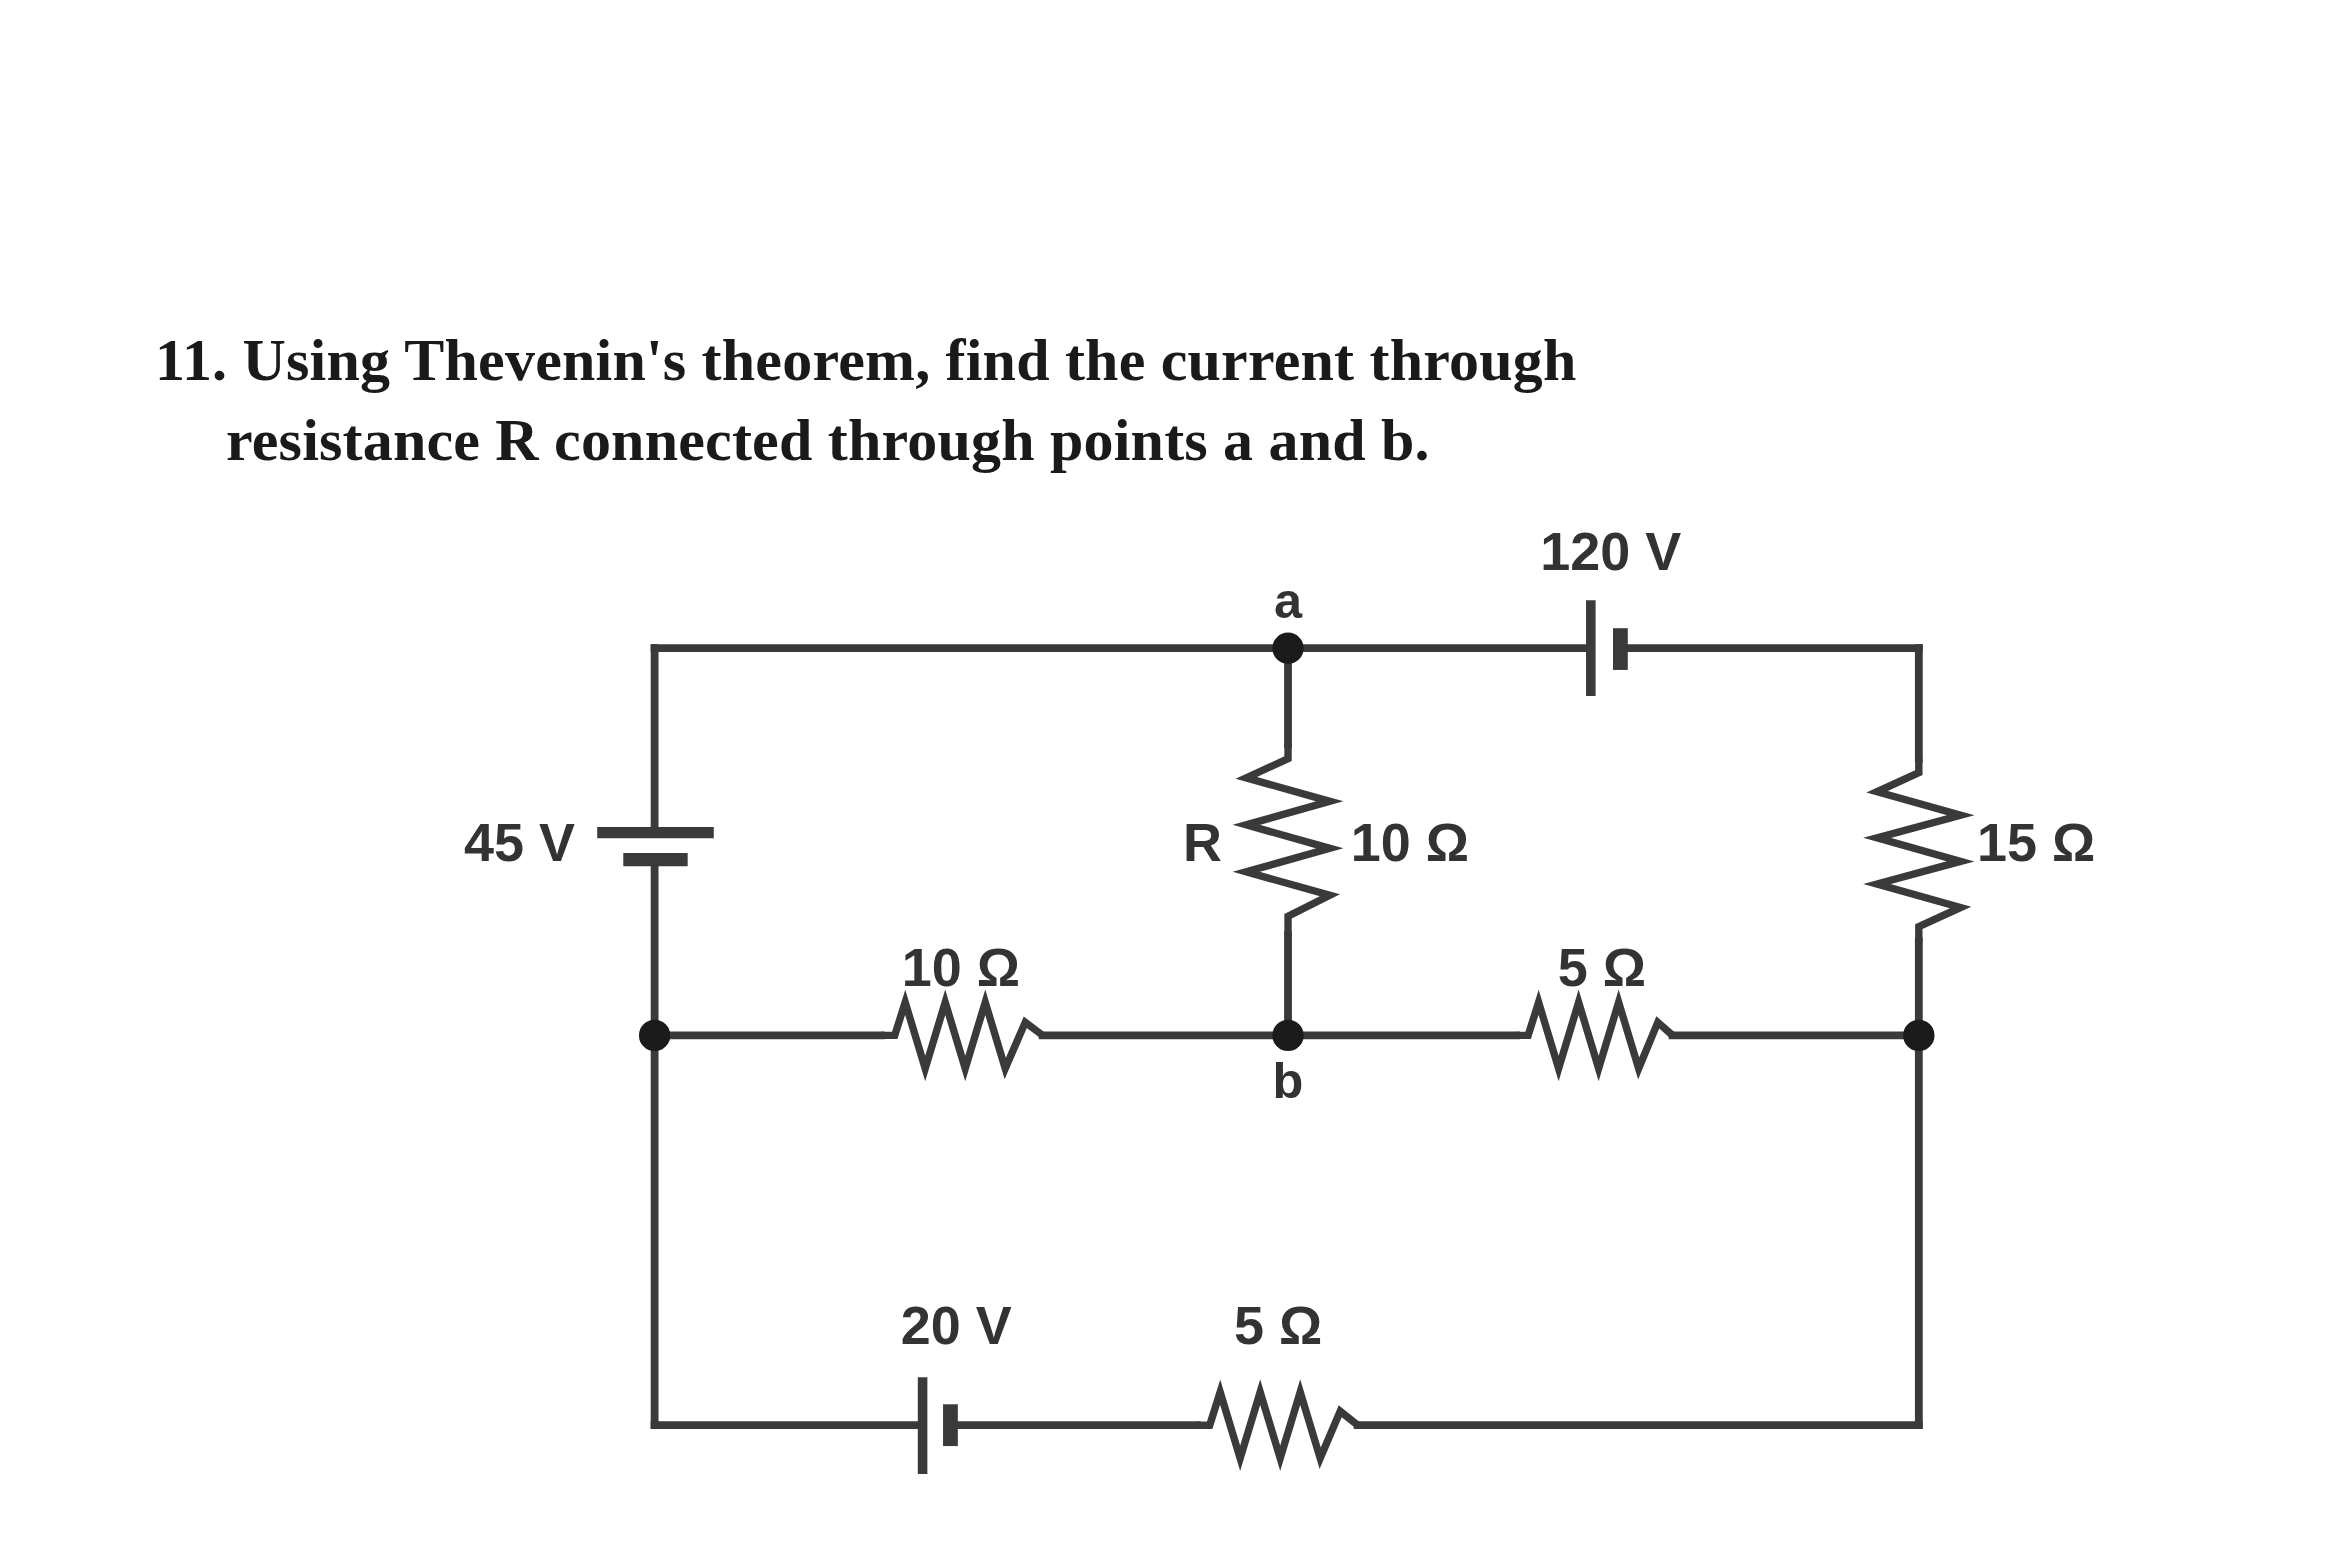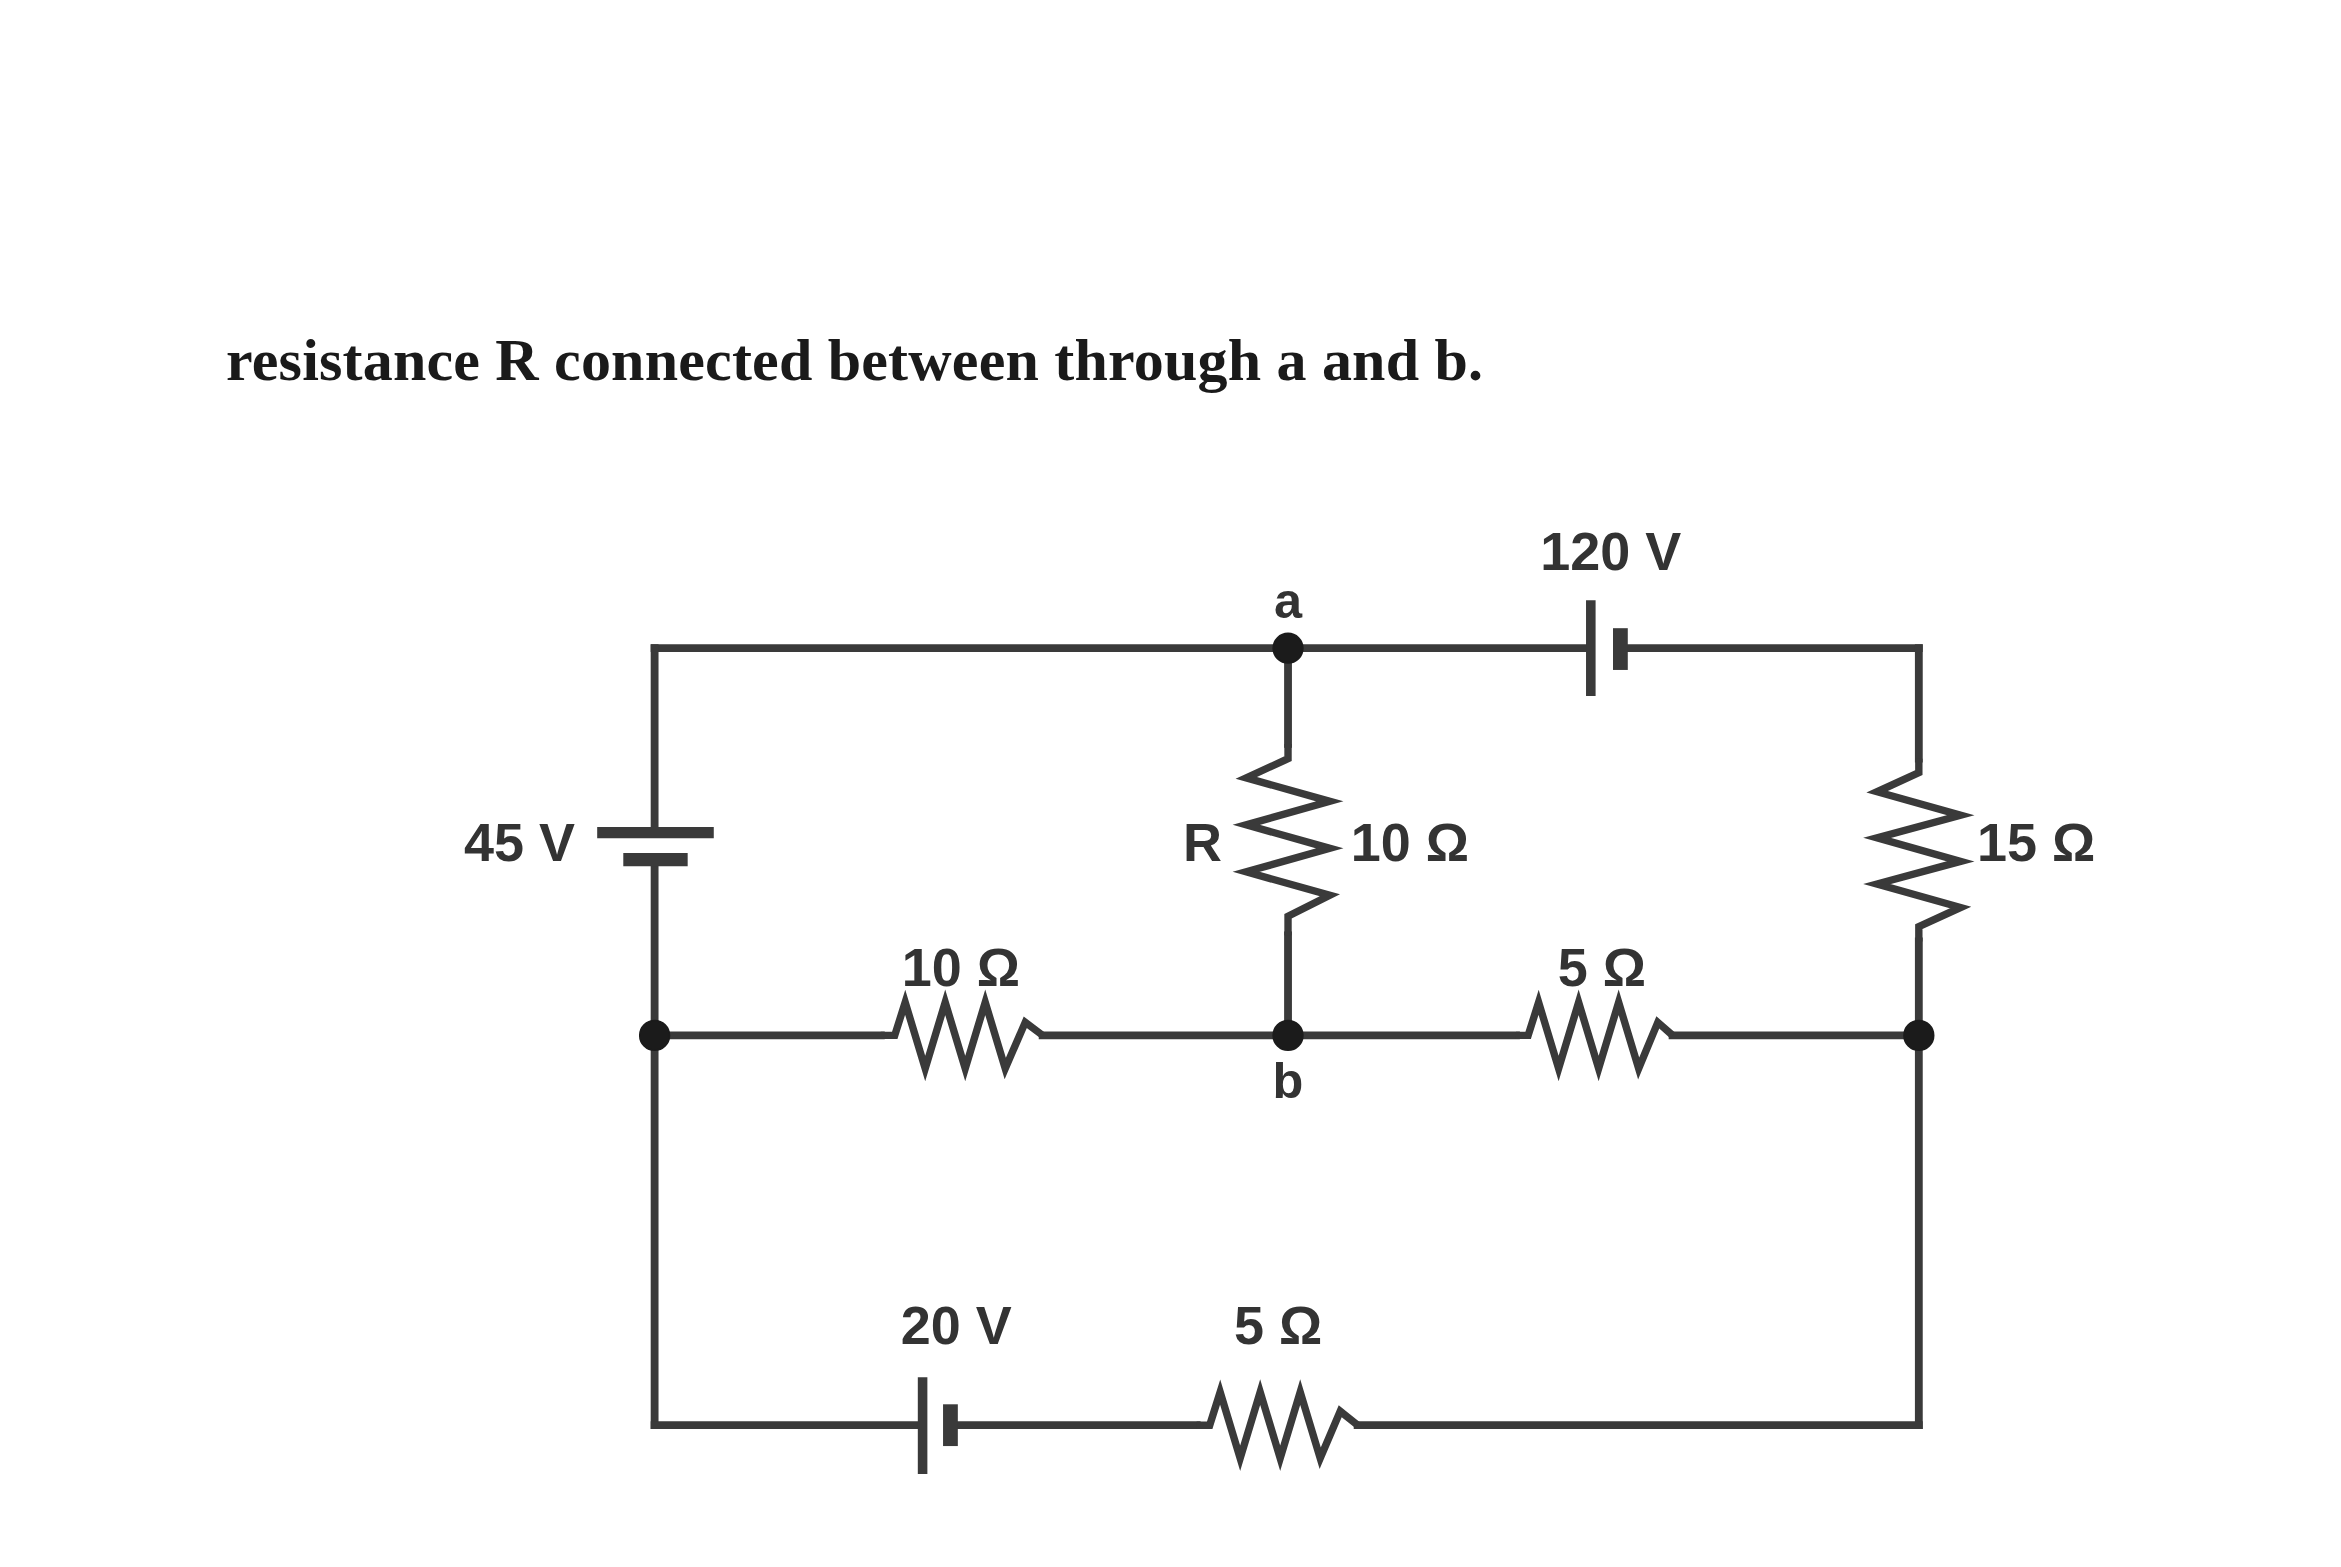--- a/index.html
+++ b/index.html
@@ -89,21 +89,22 @@
     font-weight: bold;
     fill: #333333;
   }
 </style>
 </head>
 <body>
 
 <div id="page">
 
   <div id="question-block">
-    <div class="q-line indent">resistance R connected between through a and b.</div>
+    <div class="q-line">11. Using Thevenin's theorem, find the current through</div>
+    <div class="q-line indent">resistance R connected through points a and b.</div>
   </div>
 
   <div id="circuit-figure">
     <svg id="circuit-svg" viewBox="0 0 2691 1801" xmlns="http://www.w3.org/2000/svg">
 
       <path class="wire" d="M 752 745 L 1480 745"></path>
 
       <path class="wire" d="M 1480 745 L 1828 745"></path>
 
       <path class="wire" d="M 1862 745 L 2205 745"></path>

